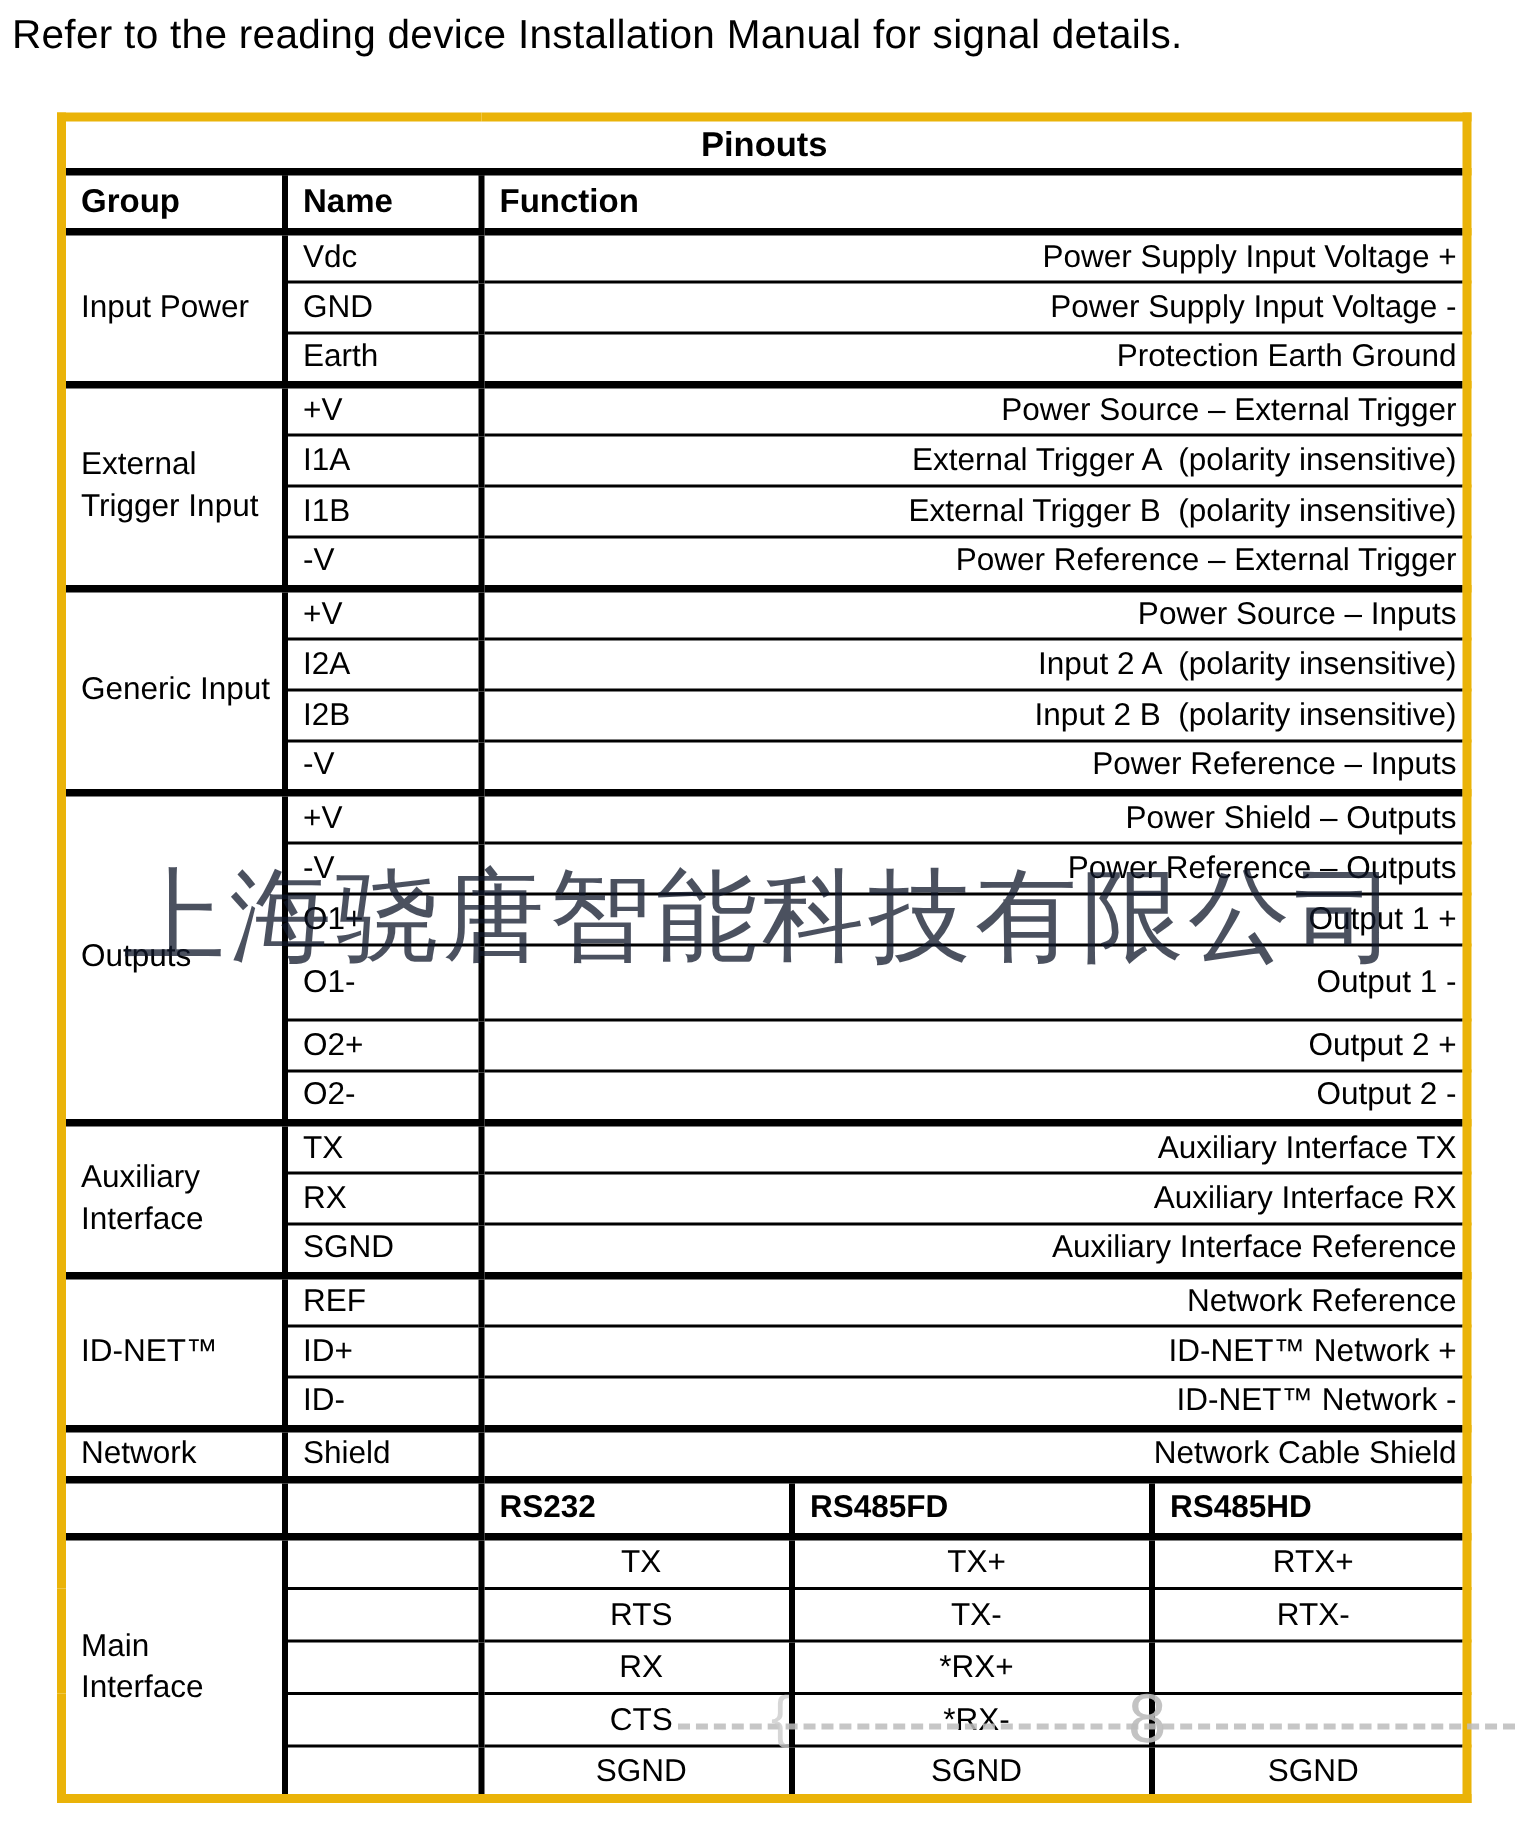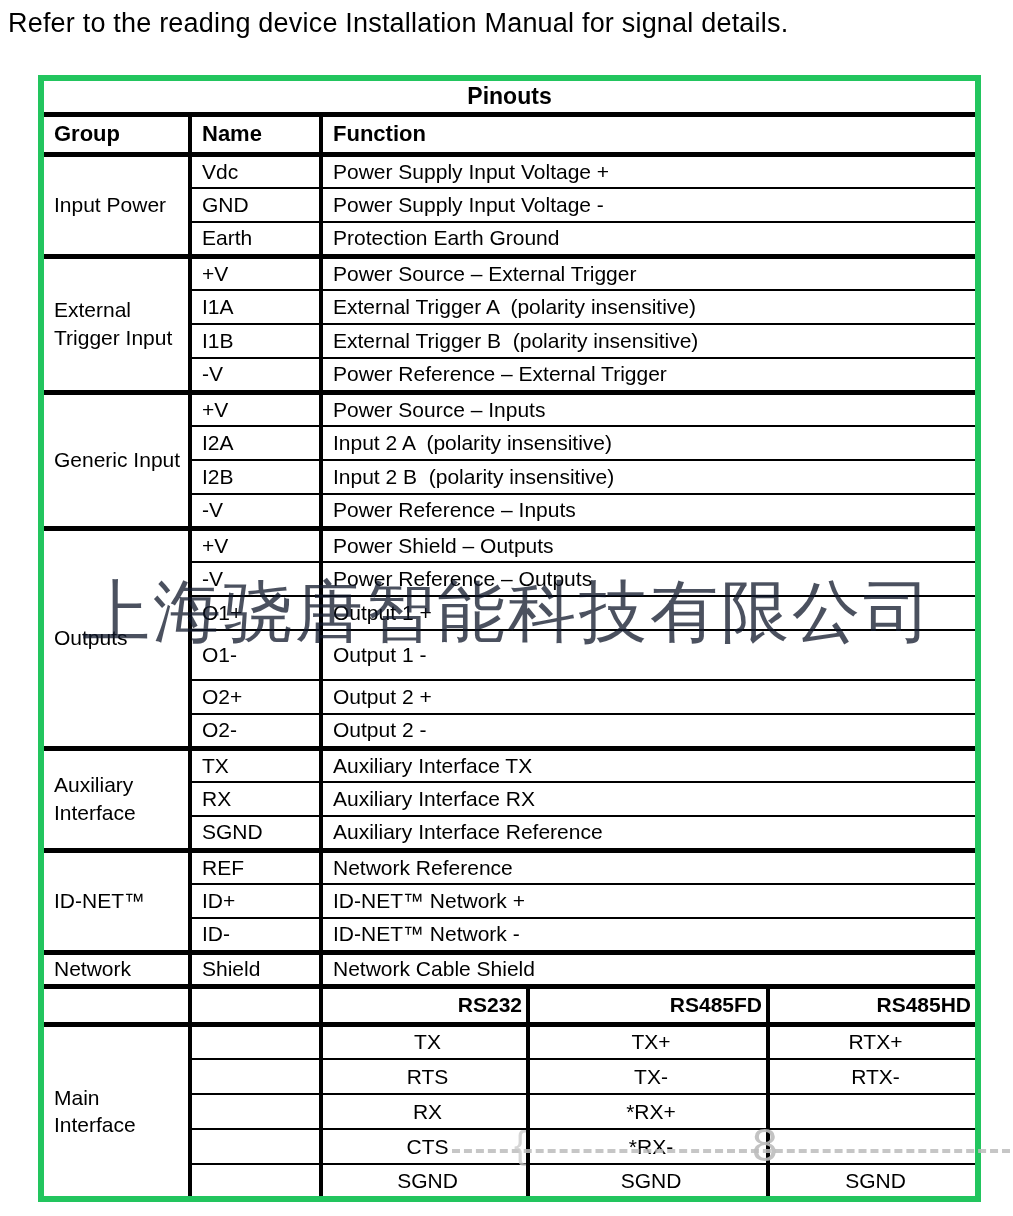--- a/index.html
+++ b/index.html
@@ -13,21 +13,21 @@
   }
   .page-heading {
     position:absolute; left:8px; top:8px;
     font-size:27px; font-weight:400; letter-spacing:0.2px;
     white-space:nowrap;
   }
   table.pinouts {
     position:absolute; left:38px; top:75px;
     width:937px;
     border-collapse:collapse; table-layout:fixed;
-    border:6px solid #22c55e;
+    border:6px solid #eab308;
   }
   table.pinouts td {
     border-left:4px solid #000;
     border-right:4px solid #000;
     border-top:2px solid #000;
     border-bottom:2px solid #000;
     font-size:21px;
     vertical-align:middle;
     padding:0 4px 0 10px;
     overflow:hidden;
@@ -36,23 +36,23 @@
     text-align:center; font-weight:700; font-size:23px;
     border-bottom:5px solid #000; padding:0;
   }
   tr.hdr td {
     font-weight:700; font-size:22px;
     border-bottom:5px solid #000;
   }
   tr.gs td { border-top:5px solid #000; }
   td.g { line-height:1.32; padding-left:11px; }
   td.n { padding-left:9px; }
-  td.f { padding-left:11px; white-space:pre; }
+  td.f { padding-left:11px; white-space:pre;text-align:right; }
   td.c { text-align:center; padding:0; }
-  td.rsh { text-align:right; padding:0; font-weight:700; font-size:22px;margin-top:20px; }
+  td.rsh { text-align:left; padding:0; font-weight:700; font-size:22px;margin-top:20px; }
   .wm {
     position:absolute; left:82px; top:574px;
     font-size:68px; letter-spacing:3px; line-height:1.1;
     color:#0f172a; opacity:0.75; white-space:nowrap;
     z-index:5; pointer-events:none;
   }
   .wm-dash {
     position:absolute; left:452px; top:1149px; width:558px; height:0;
     border-top:4px dashed #bdbdbd; opacity:0.85;
     z-index:5; pointer-events:none;

